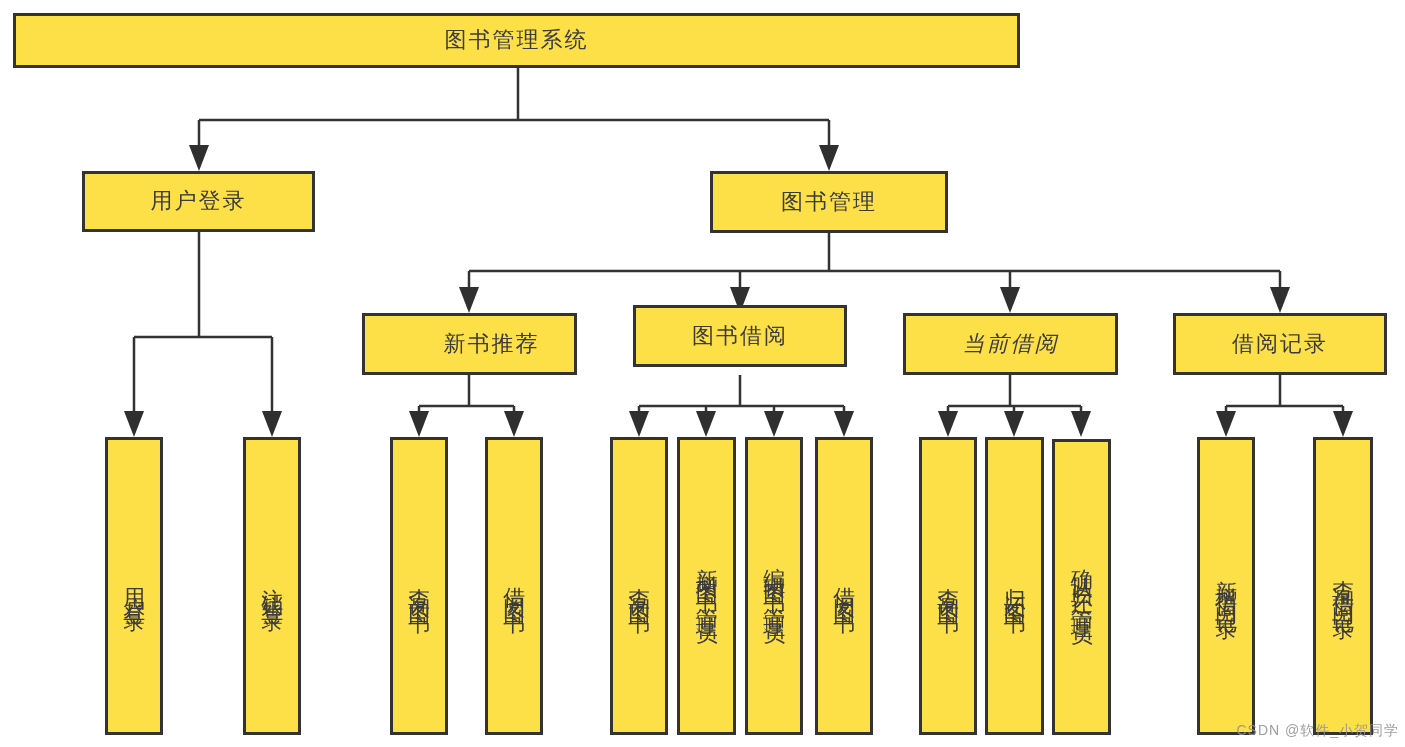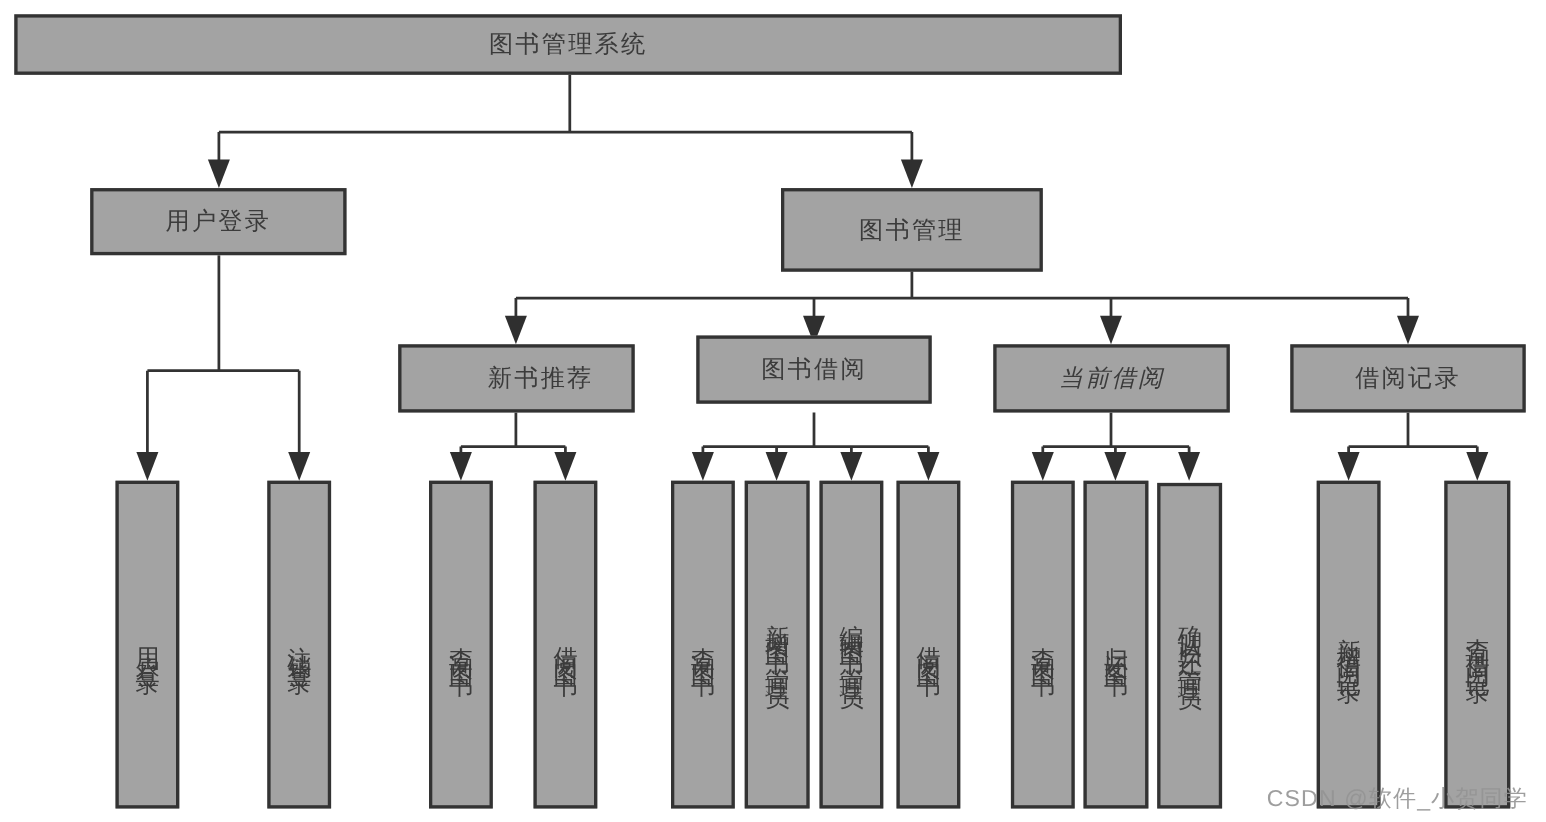--- a/index.html
+++ b/index.html
@@ -8,41 +8,41 @@
     width:1405px;height:747px;
     background:#ffffff;
     font-family:"Liberation Sans", sans-serif;
     color:#3b3b3b;
     overflow:hidden;
   }
   .edges{position:absolute;left:0;top:0;width:1405px;height:747px;pointer-events:none;}
   .node{
     position:absolute;
     box-sizing:border-box;
-    background:#a3a3a3;
+    background:#fde047;
     border:3px solid #333333;
     display:flex;
     align-items:center;
     justify-content:center;
     font-size:22px;
     letter-spacing:2px;
     text-align:right;
     line-height:1.2;
   }
   .node.vert{
     writing-mode:vertical-rl;
     letter-spacing:8px;
     font-size:22px;
     padding:6px 0;
   }
   .watermark{
     position:absolute;
-    right:16px;
+    right:6px;
     bottom:7px;
-    font-size:21px;
+    font-size:14px;
     letter-spacing:1px;
     color:rgba(148,148,148,0.9);
     white-space:nowrap;
     margin-top:44px;
   }
 </style>
 </head>
 <body>
 
 <div class="canvas">
@@ -96,21 +96,21 @@
     <g stroke="#333333" stroke-width="2.5" fill="none">
       <path d="M1280 375 V406 M1226 406 H1343 M1226 406 V416 M1343 406 V416"></path>
     </g>
     <use href="#arrow" transform="translate(1226,437)"></use>
     <use href="#arrow" transform="translate(1343,437)"></use>
   </svg>
 
   <div class="node" style="left:13px;top:13px;width:1007px;height:55px;">图书管理系统</div>
 
   <div class="node" style="left:82px;top:171px;width:233px;height:61px;">用户登录</div>
-  <div class="node" style="left:710px;top:171px;width:238px;height:76px;">图书管理</div>
+  <div class="node" style="left:710px;top:171px;width:238px;height:62px;">图书管理</div>
 
   <div class="node" style="left:362px;top:313px;width:215px;height:62px;padding-left:44px;">新书推荐</div>
   <div class="node" style="left:633px;top:305px;width:214px;height:62px;">图书借阅</div>
   <div class="node" style="left:903px;top:313px;width:215px;height:62px;font-style:italic;">当前借阅</div>
   <div class="node" style="left:1173px;top:313px;width:214px;height:62px;">借阅记录</div>
 
   <div class="node vert" style="left:105px;top:437px;width:58px;height:298px;">用户登录</div>
   <div class="node vert" style="left:243px;top:437px;width:58px;height:298px;">注销登录</div>
 
   <div class="node vert" style="left:390px;top:437px;width:58px;height:298px;">查询图书</div>

